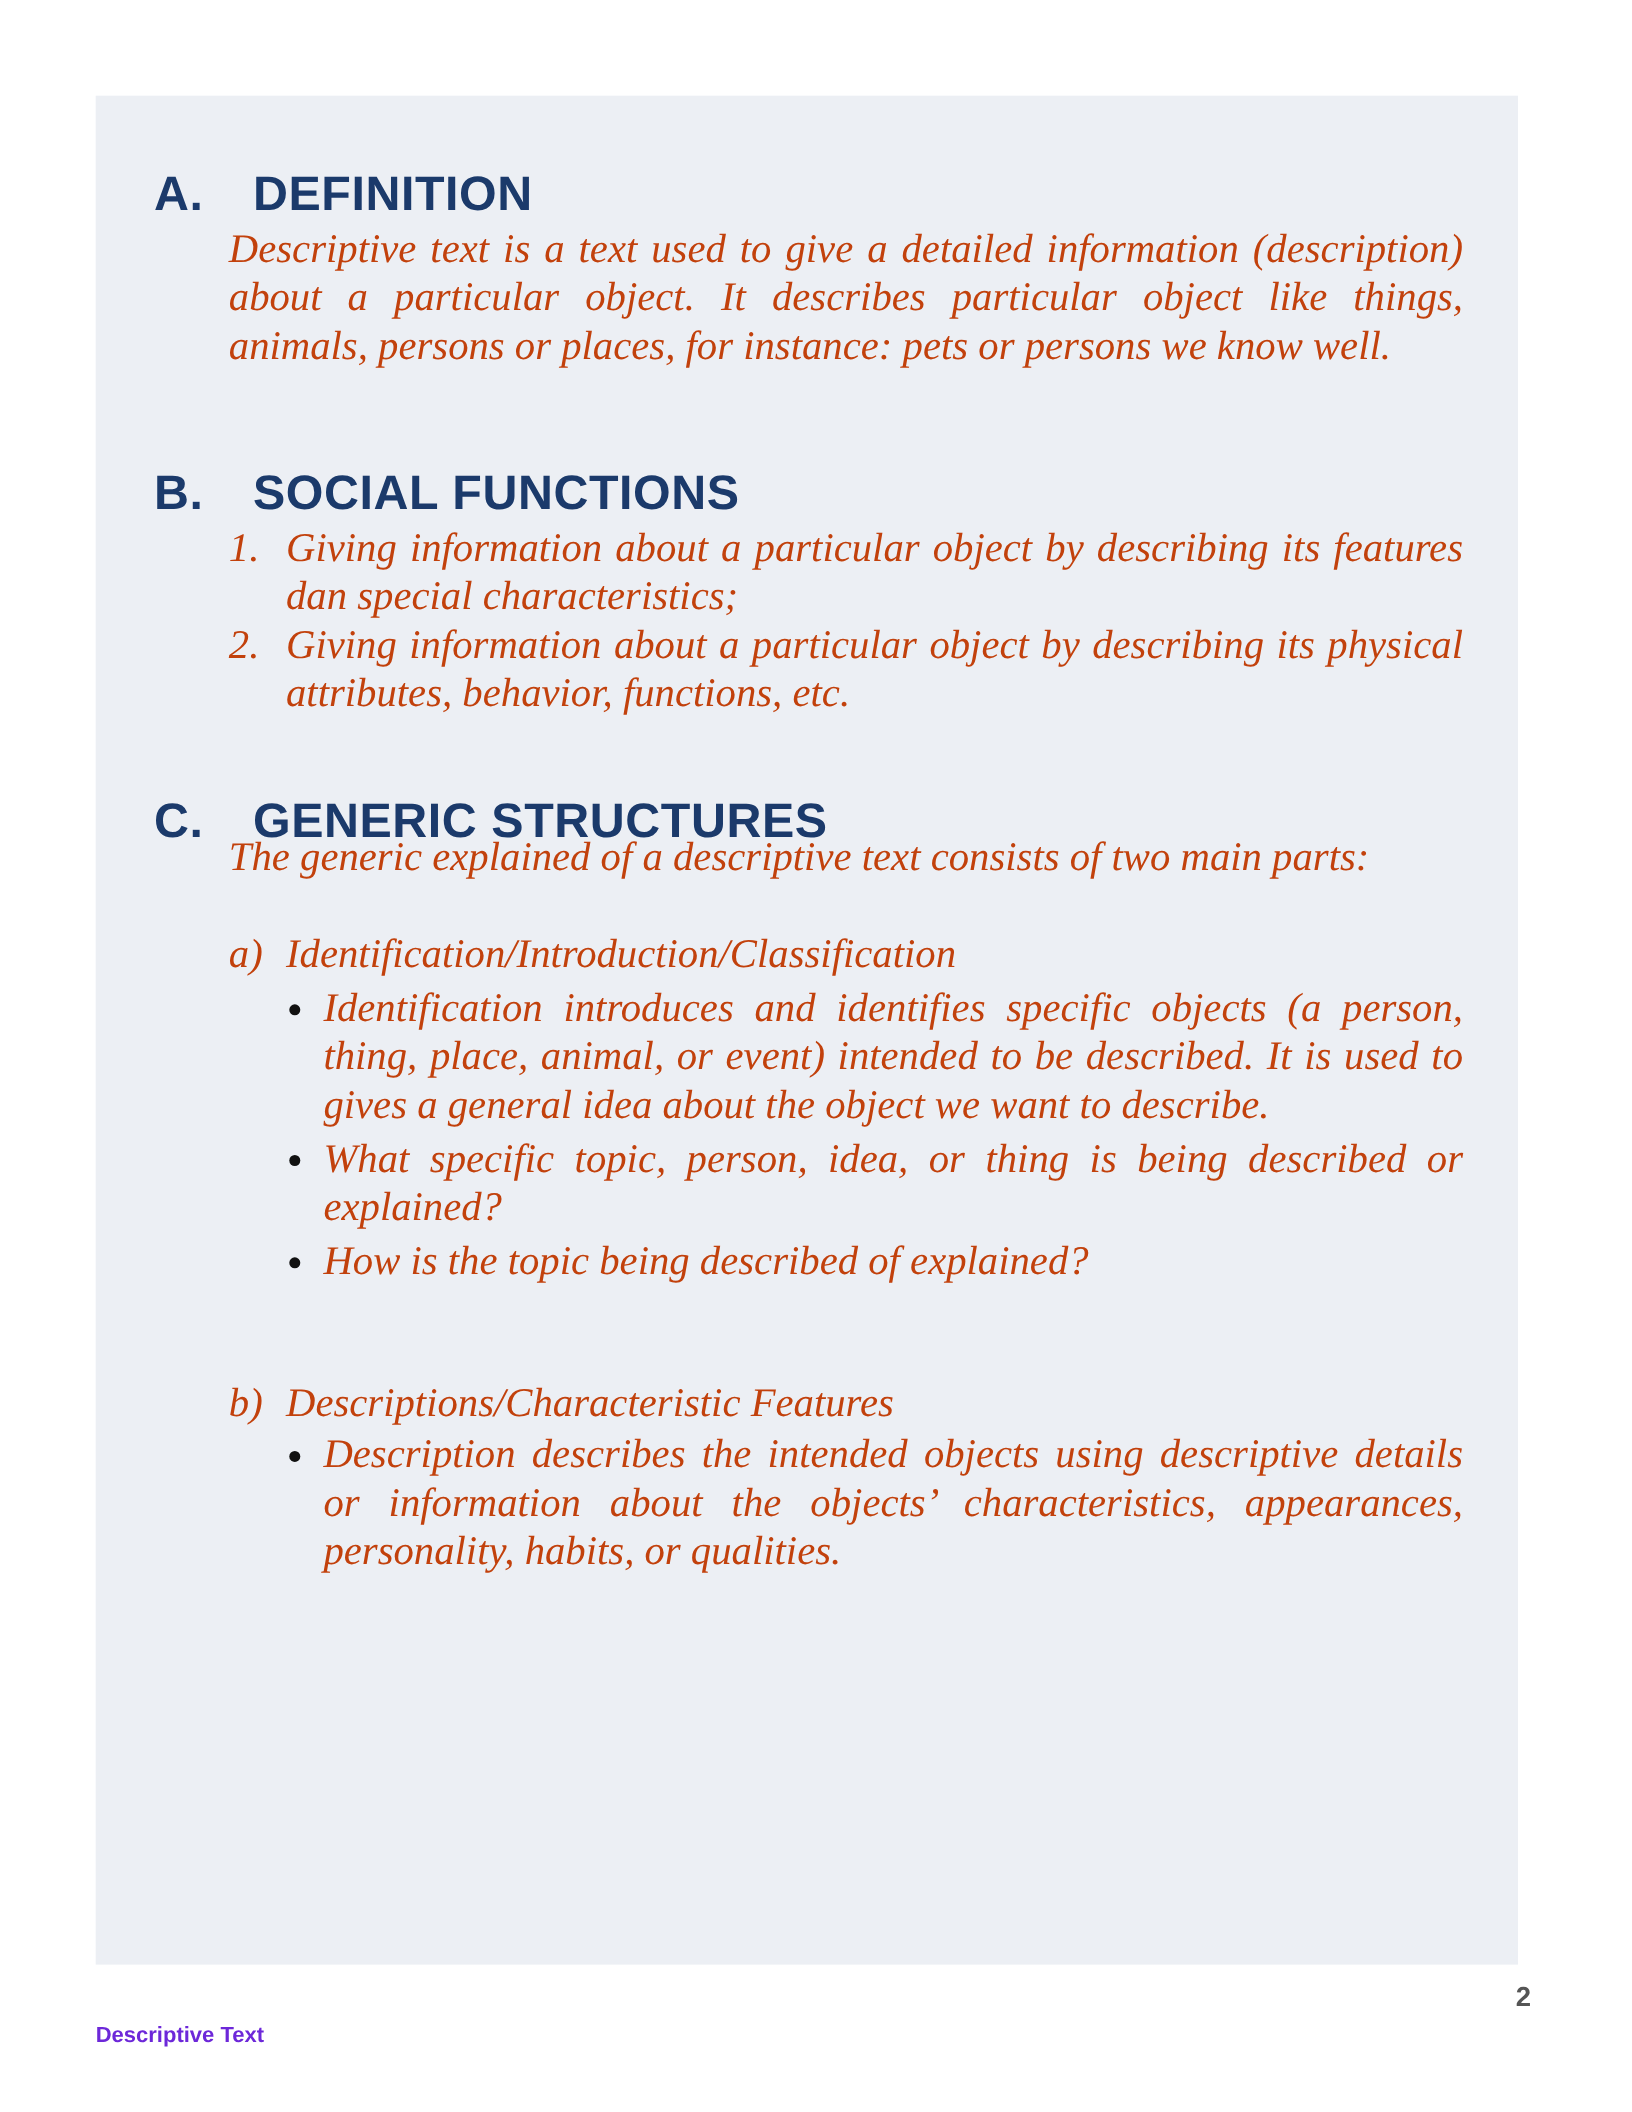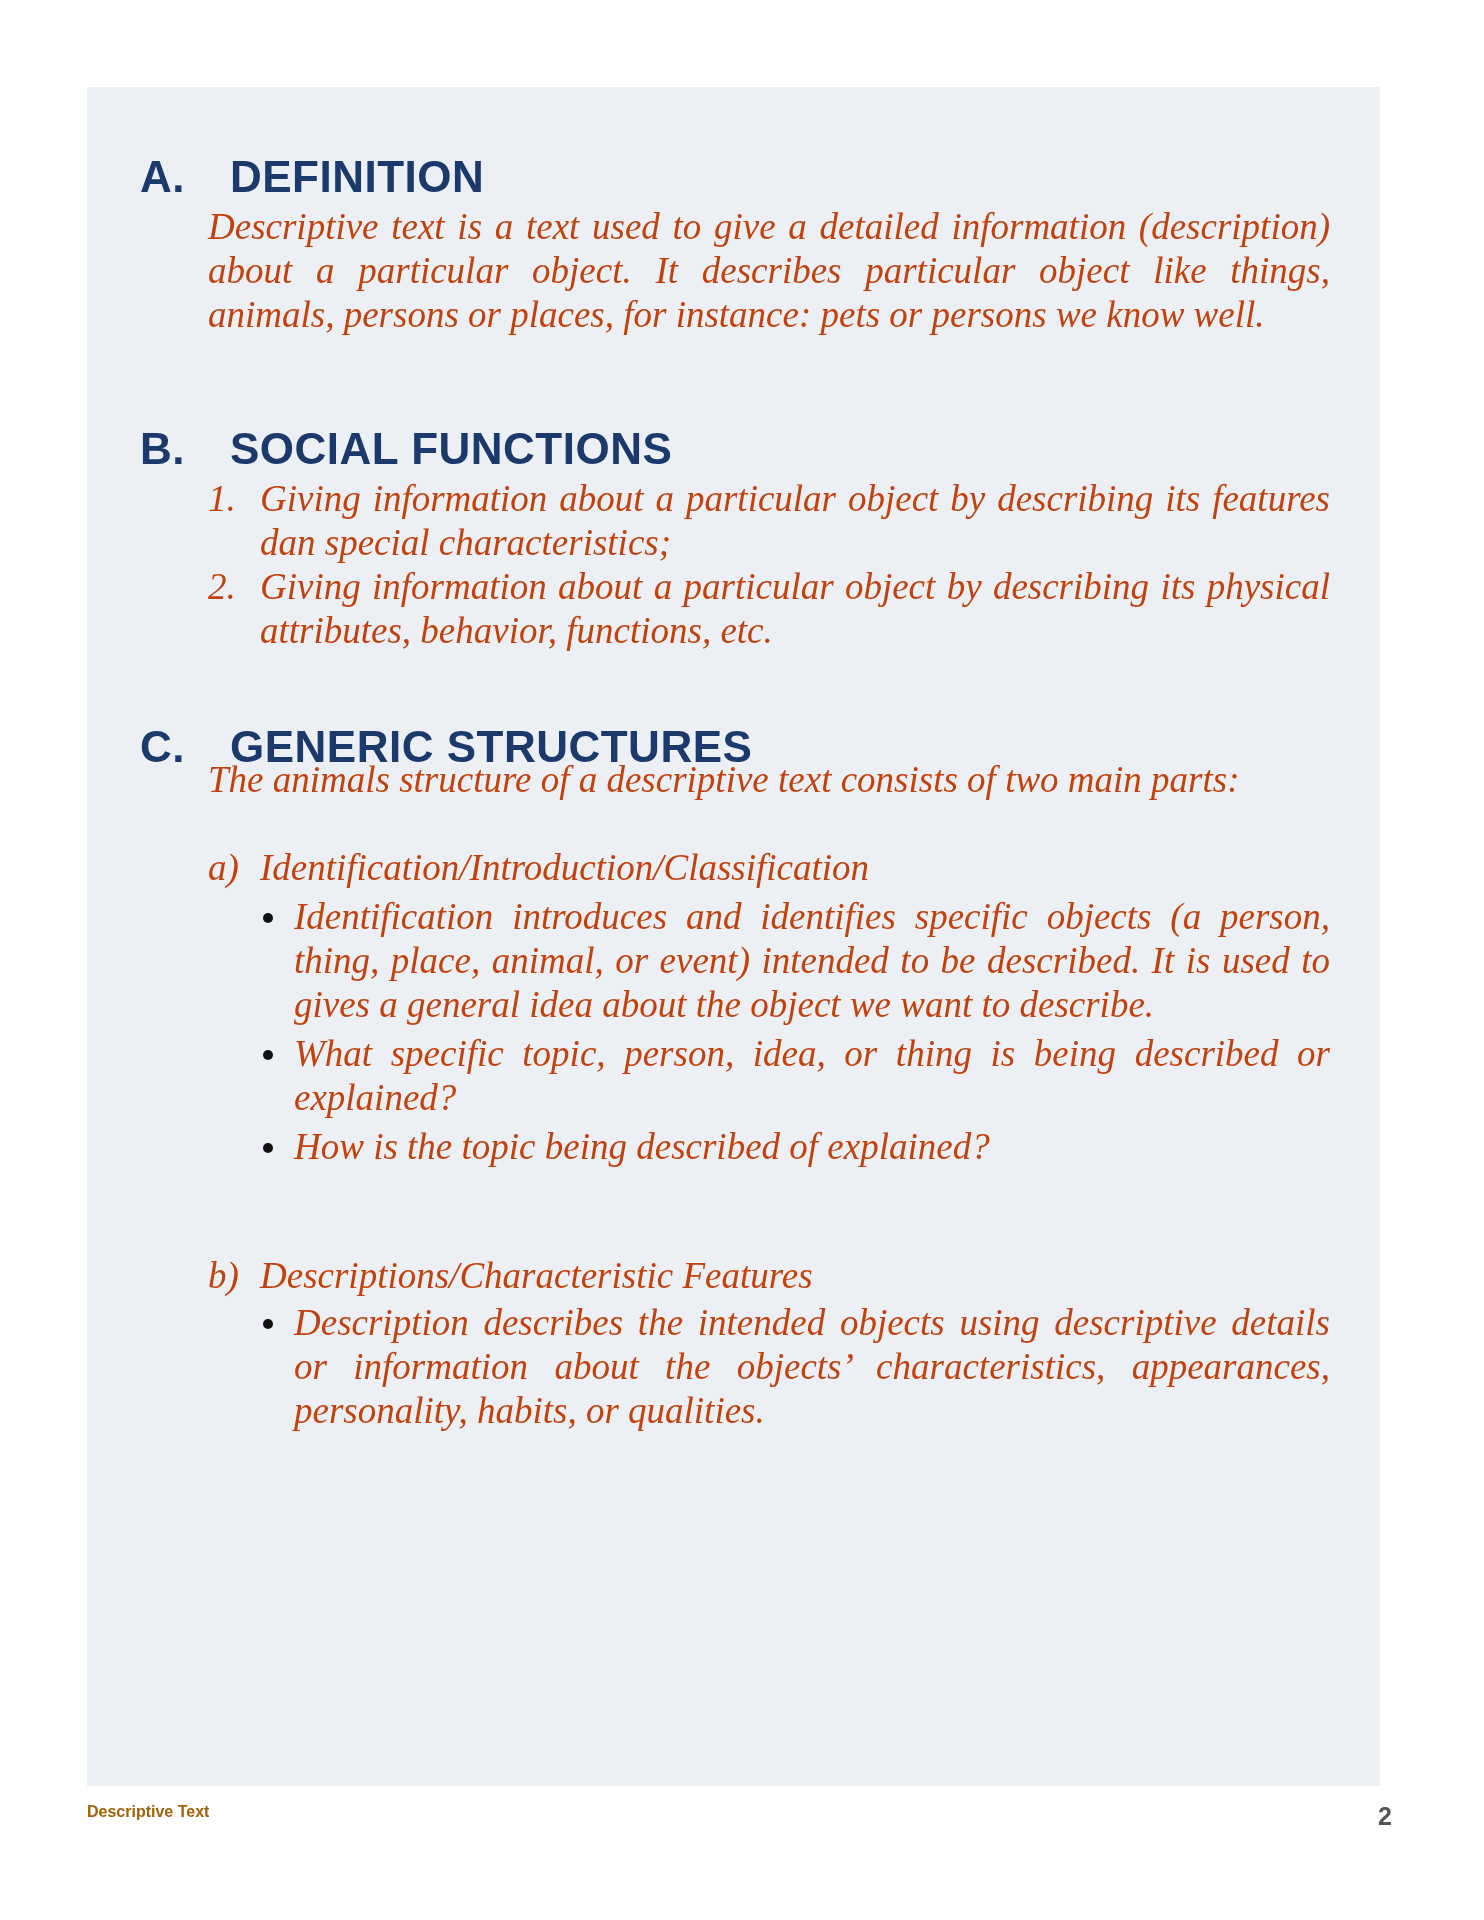--- a/index.html
+++ b/index.html
@@ -34,23 +34,23 @@
   .sub-label .mark { position: absolute; left: 0; }
   .sub-label .txt { position: absolute; left: 52px; }
   .bullets {
     position: absolute; left: 260px; width: 1070px; margin: 0; padding: 0; list-style: none;
   }
   .bullets li { position: relative; padding-left: 34px; text-align: justify; text-align-last: left; margin-bottom: 5px; }
   .bullets .dot {
     position: absolute; left: 3px; top: 18px; width: 10px; height: 10px; border-radius: 50%; background: #111;
   }
   .footer-title {
-    position: absolute; left: 87px; top: 1798px;
+    position: absolute; left: 87px; top: 1836px;
     font-family: "Liberation Sans", "DejaVu Sans", sans-serif; font-weight: bold;
-    font-size: 16px; line-height: 28px; color: #a16207;
+    font-size: 20px; line-height: 28px; color: #6d28d9;
   }
   .page-number {
     position: absolute; left: 1378px; top: 1802px;
     font-family: "Liberation Sans", "DejaVu Sans", sans-serif; font-weight: bold;
     font-size: 25px; line-height: 28px; color: #555555;
   }
 </style>
 </head>
 <body>
 
@@ -74,21 +74,21 @@
   <li>
     <span class="num">2.</span>
     <span>Giving information about a particular object by describing its physical attributes, behavior, functions, etc.</span>
   </li>
 </ol>
 
 <div class="heading" style="top:722px;">
   <span class="letter">C.</span>
   <span class="word">GENERIC STRUCTURES</span>
 </div>
-<div class="para body-text" style="top:758px;">The animals structure of a descriptive text consists of two main parts:</div>
+<div class="para body-text" style="top:758px;">The generic explained of a descriptive text consists of two main parts:</div>
 
 <div class="sub-label body-text" style="top:846px;">
   <span class="mark">a)</span>
   <span class="txt">Identification/Introduction/Classification</span>
 </div>
 <ul class="bullets body-text" style="top:895px;">
   <li>
     <span class="dot"></span>
     <span>Identification introduces and identifies specific objects (a person, thing, place, animal, or event) intended to be described. It is used to gives a general idea about the object we want to describe.</span>
   </li>

